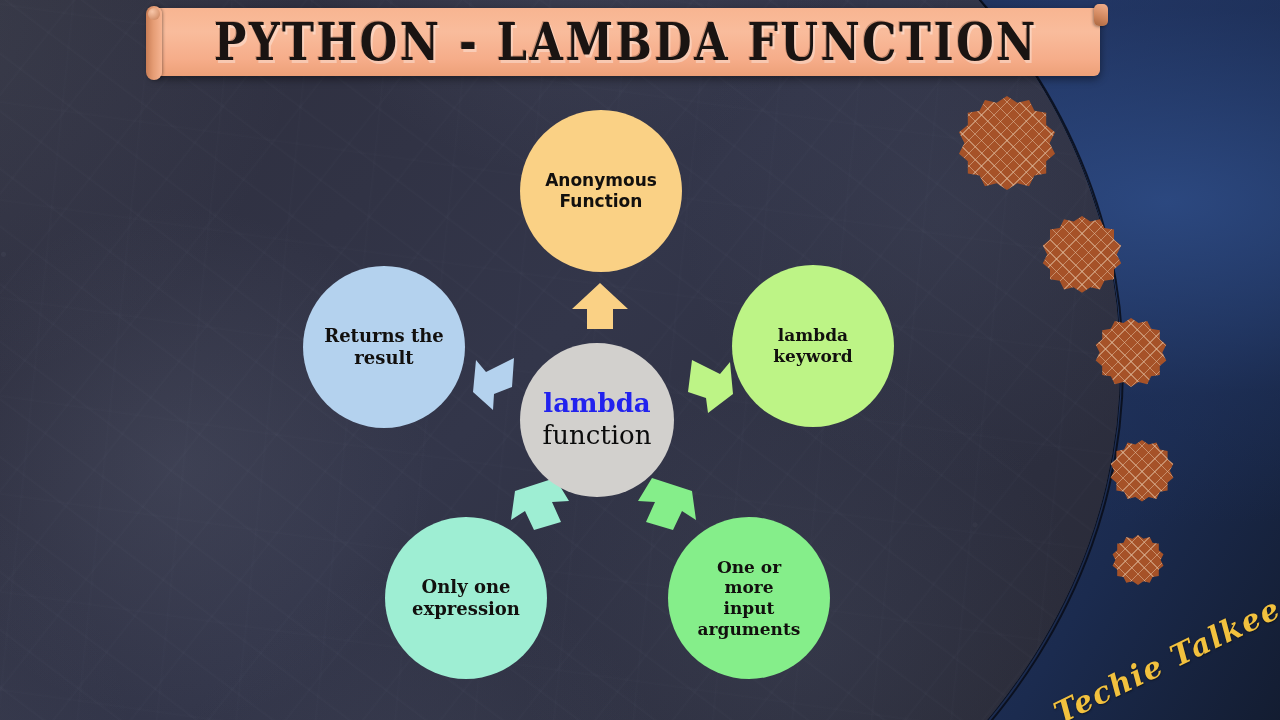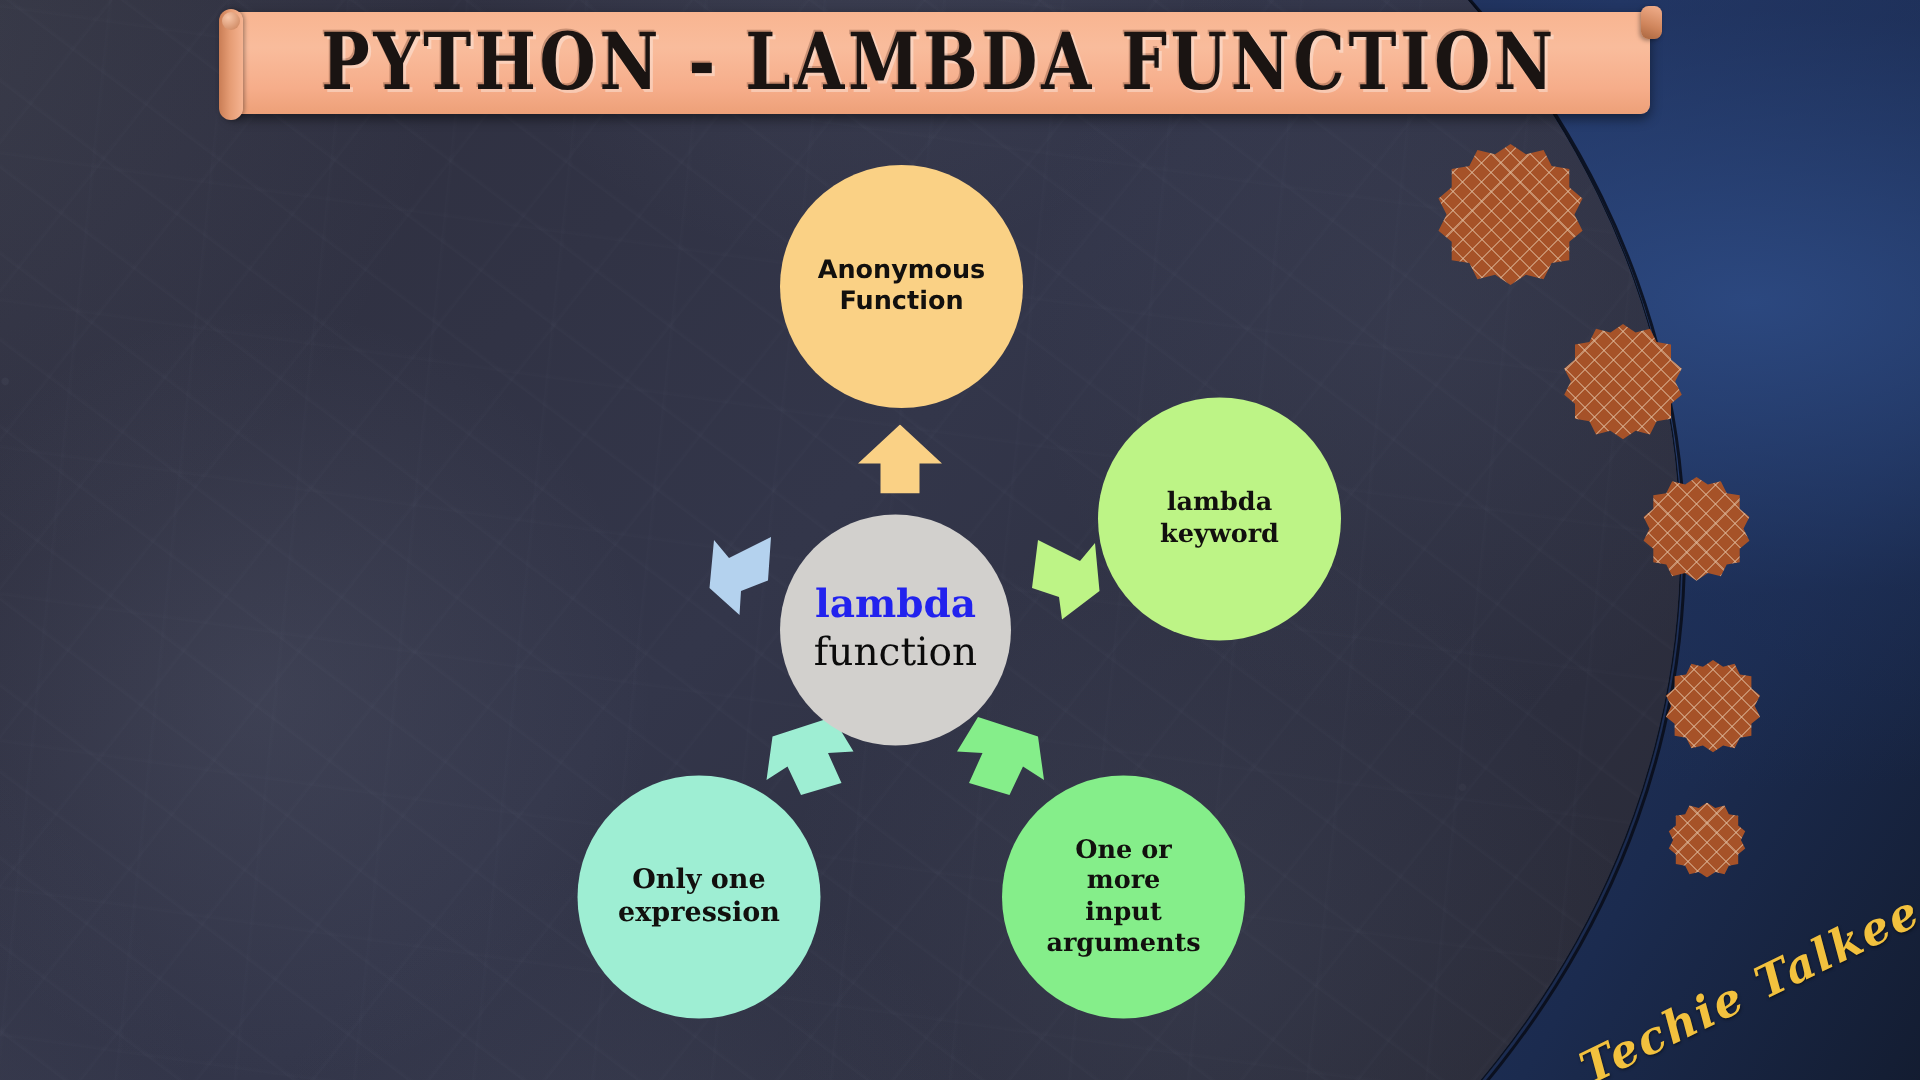--- a/index.html
+++ b/index.html
@@ -305,20 +305,24 @@
   <div class="node node-top">
     <span class="node-label">Anonymous
 Function</span>
   </div>
 
   <div class="node node-right">
     <span class="node-label">lambda
 keyword</span>
   </div>
 
+  <div class="node node-left">
+    <span class="node-label">Returns the
+result</span>
+  </div>
 
   <div class="node node-bottom-left">
     <span class="node-label">Only one
 expression</span>
   </div>
 
   <div class="node node-bottom-right">
     <span class="node-label">One or
 more
 input

